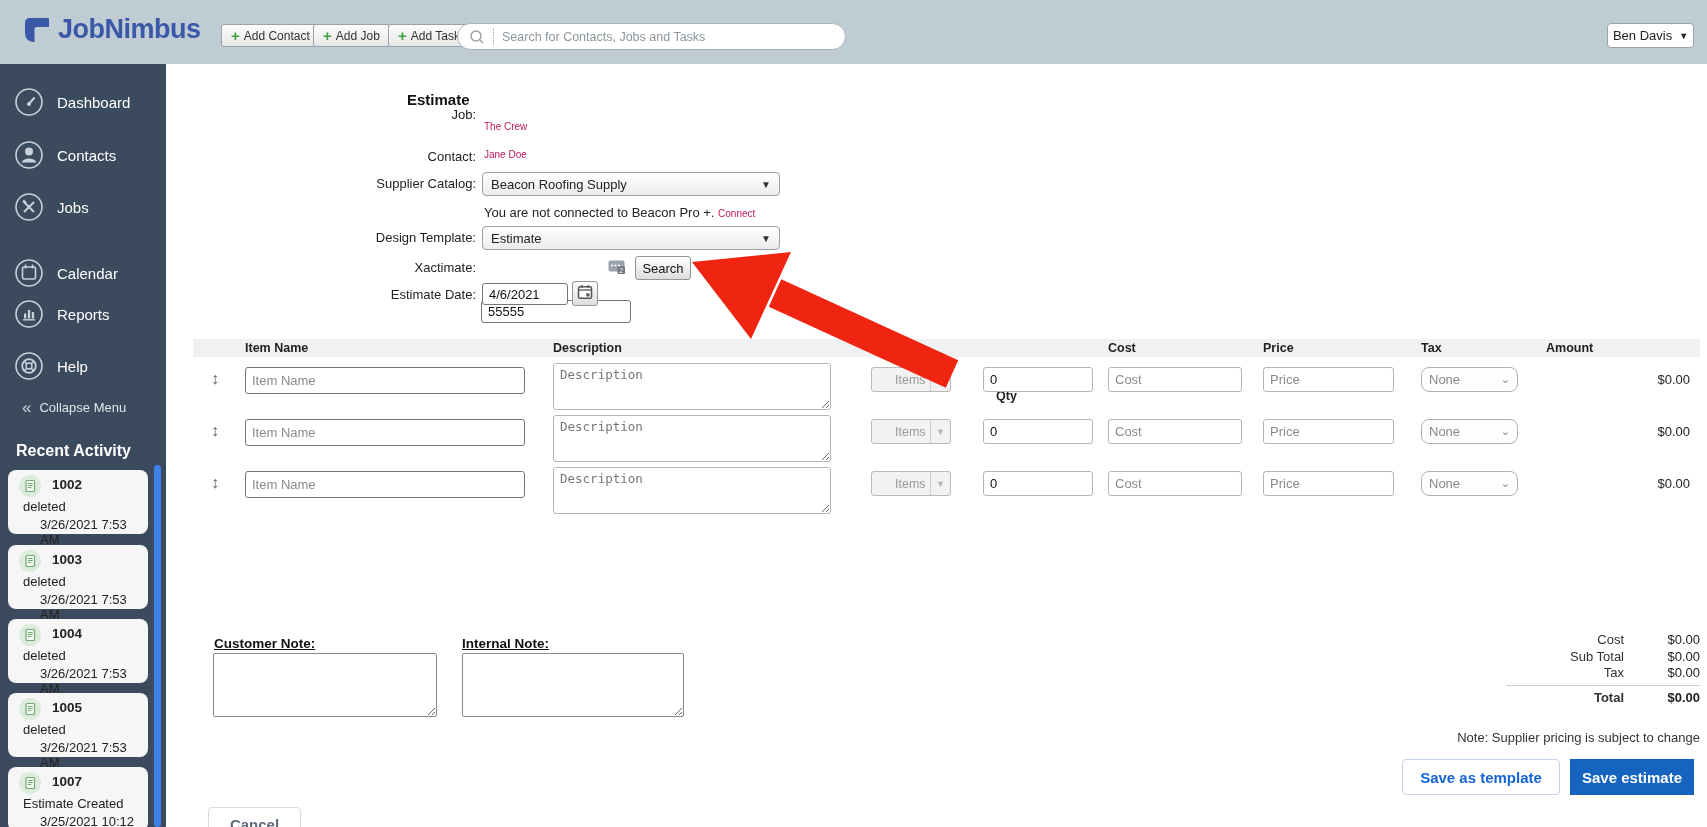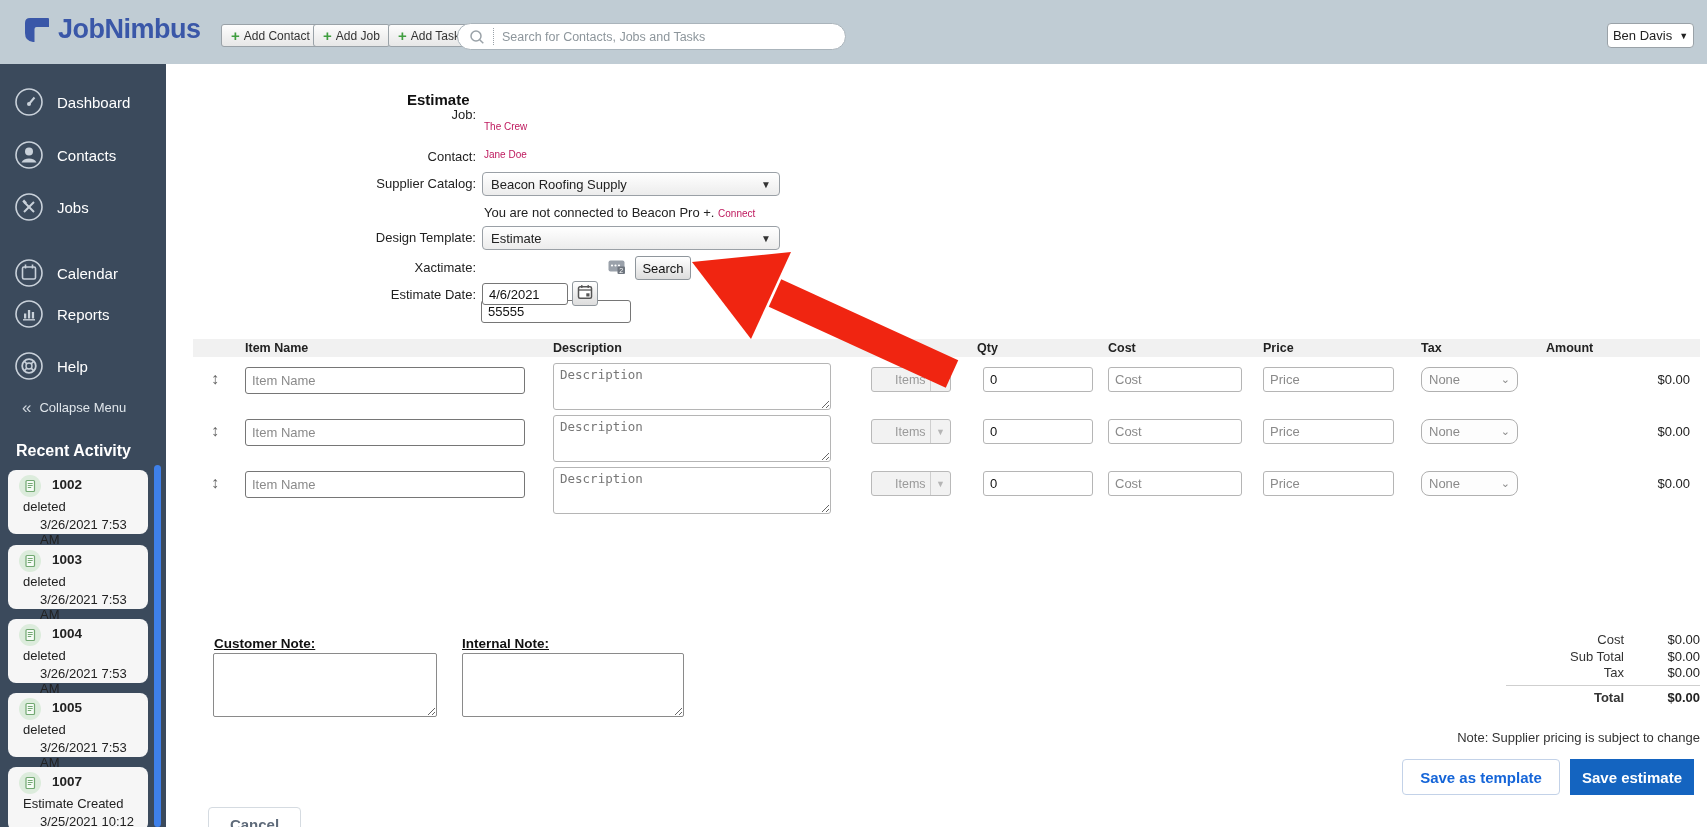--- a/index.html
+++ b/index.html
@@ -338,21 +338,21 @@
         <rect x="9.3" y="9.3" width="3.2" height="3.2" fill="#555"></rect>
       </svg>
     </button>
 
     <div class="thead">
       <span class="th" style="left:52px;">Item Name</span>
       <span class="th" style="left:360px;">Description</span>
       <span class="th" style="left:678px;">
         <span>UoM</span><span class="info-dot">i</span>
       </span>
-      <span class="th" style="left:784px;">Qty</span>
+      <span class="th" style="left:803px;margin-top:48px;">Qty</span>
       <span class="th" style="left:915px;">Cost</span>
       <span class="th" style="left:1070px;">Price</span>
       <span class="th" style="left:1228px;">Tax</span>
       <span class="th" style="left:1353px;">Amount</span>
     </div>
 
     <div class="item-row" style="top:298px;">
       <span class="drag-handle">↕</span>
       <input class="txt-input row-name" placeholder="Item Name" style="">
       <textarea class="row-desc" placeholder="Description" style=""></textarea>

